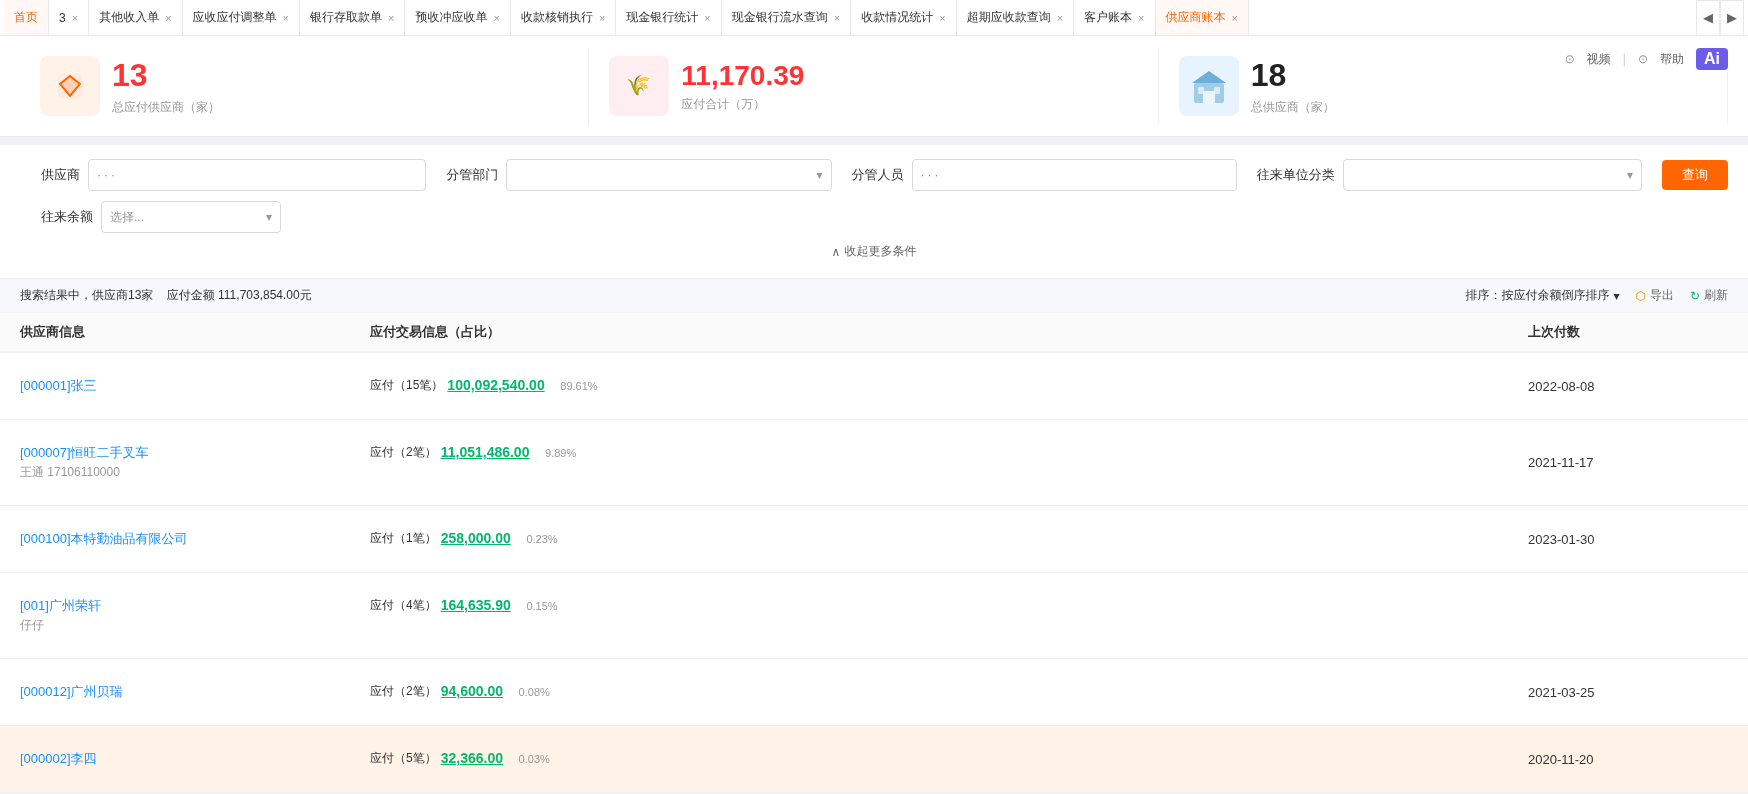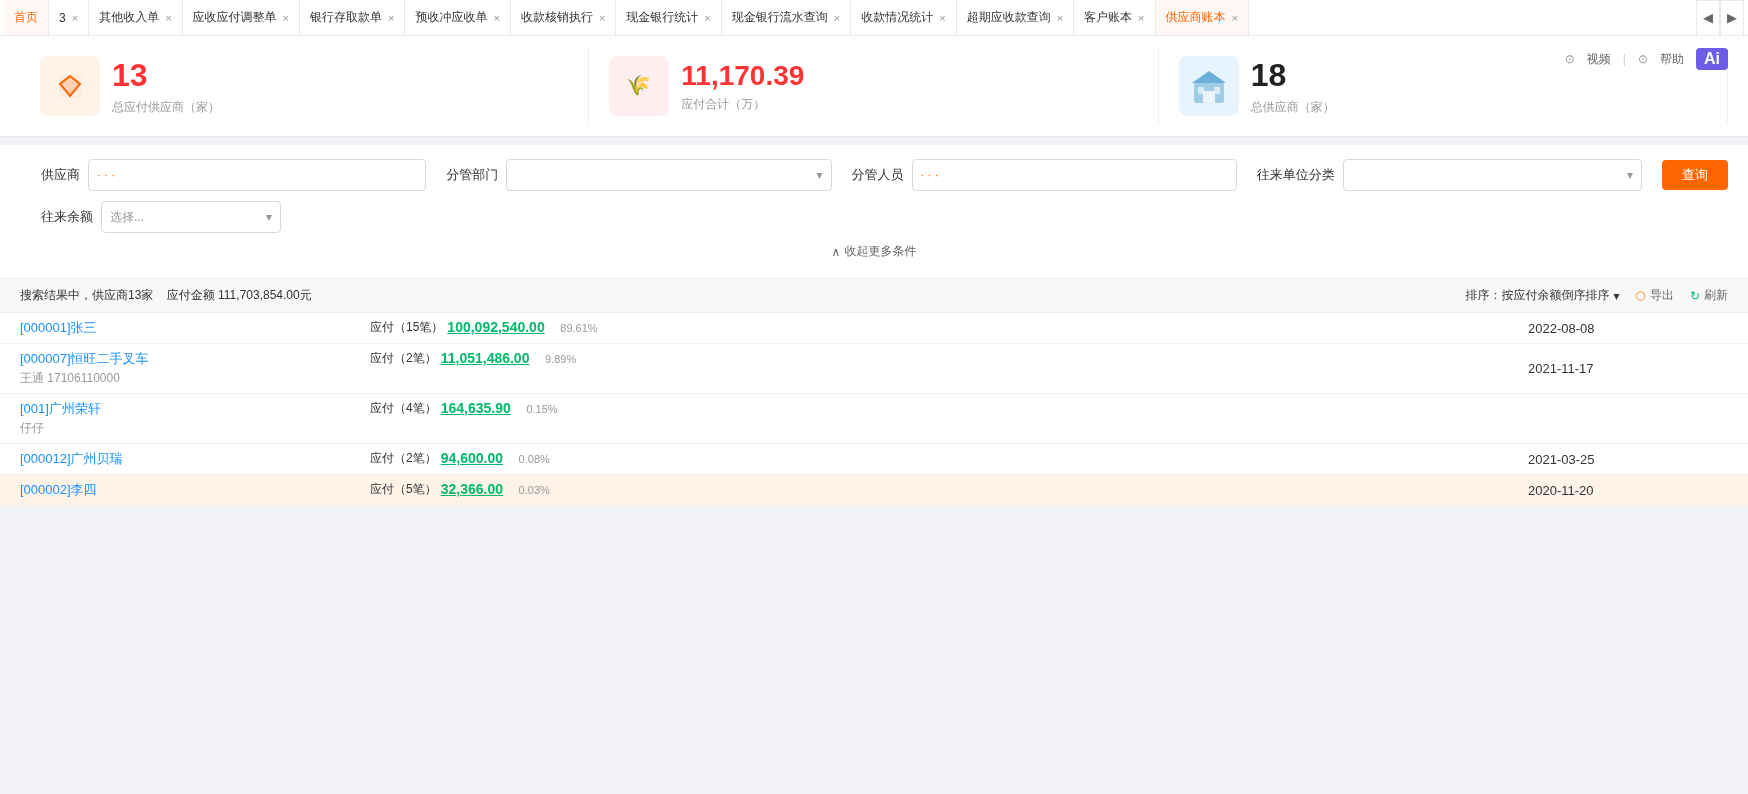--- a/index.html
+++ b/index.html
@@ -211,21 +211,21 @@
       background: #fafafa;
     }
     .col-supplier { flex: 0 0 350px; }
     .col-transaction { flex: 1; }
     .col-lastpay { flex: 0 0 200px; }
 
     .table-row {
       display: flex;
       align-items: stretch;
       border-bottom: 1px solid #f0f0f0;
-      padding: 6px 20px;
+      padding: 24px 20px;
       cursor: pointer;
       transition: background 0.15s;
     }
     .table-row.highlighted { background: #fff3e8; }
 
     .supplier-info { flex: 0 0 350px; }
     .supplier-link {
       color: #1890ff;
       text-decoration: none;
       font-size: 13px;
@@ -421,20 +421,25 @@
     </div>
     <div style="display:flex;align-items:center;gap:4px;cursor:pointer;">
       <span style="color:#00b96b;">↻</span>
       <span>刷新</span>
     </div>
   </div>
 </div>
 
 <div class="main-content">
 
+  <div class="table-header">
+    <div class="col-supplier">供应商信息</div>
+    <div class="col-transaction">应付交易信息（占比）</div>
+    <div class="col-lastpay">上次付数</div>
+  </div>
 
   <div class="table-row" id="row-000001">
     <div class="supplier-info col-supplier">
       <a class="supplier-link" href="#">[000001]张三</a>
     </div>
     <div class="transaction-info">
       <span class="trans-label">应付（15笔）</span>
       <div>
         <a class="trans-amount" href="#">100,092,540.00</a>
         <span class="trans-percent">89.61%</span>
@@ -451,20 +456,33 @@
     <div class="transaction-info">
       <span class="trans-label">应付（2笔）</span>
       <div>
         <a class="trans-amount" href="#">11,051,486.00</a>
         <span class="trans-percent">9.89%</span>
       </div>
     </div>
     <div class="lastpay-info">2021-11-17</div>
   </div>
 
+  <div class="table-row" id="row-000100">
+    <div class="supplier-info col-supplier">
+      <a class="supplier-link" href="#">[000100]本特勤油品有限公司</a>
+    </div>
+    <div class="transaction-info">
+      <span class="trans-label">应付（1笔）</span>
+      <div>
+        <a class="trans-amount" href="#">258,000.00</a>
+        <span class="trans-percent">0.23%</span>
+      </div>
+    </div>
+    <div class="lastpay-info">2023-01-30</div>
+  </div>
 
   <div class="table-row" id="row-001">
     <div class="supplier-info col-supplier">
       <a class="supplier-link" href="#">[001]广州荣轩</a>
       <div class="supplier-sub">仔仔</div>
     </div>
     <div class="transaction-info">
       <span class="trans-label">应付（4笔）</span>
       <div>
         <a class="trans-amount" href="#">164,635.90</a>

